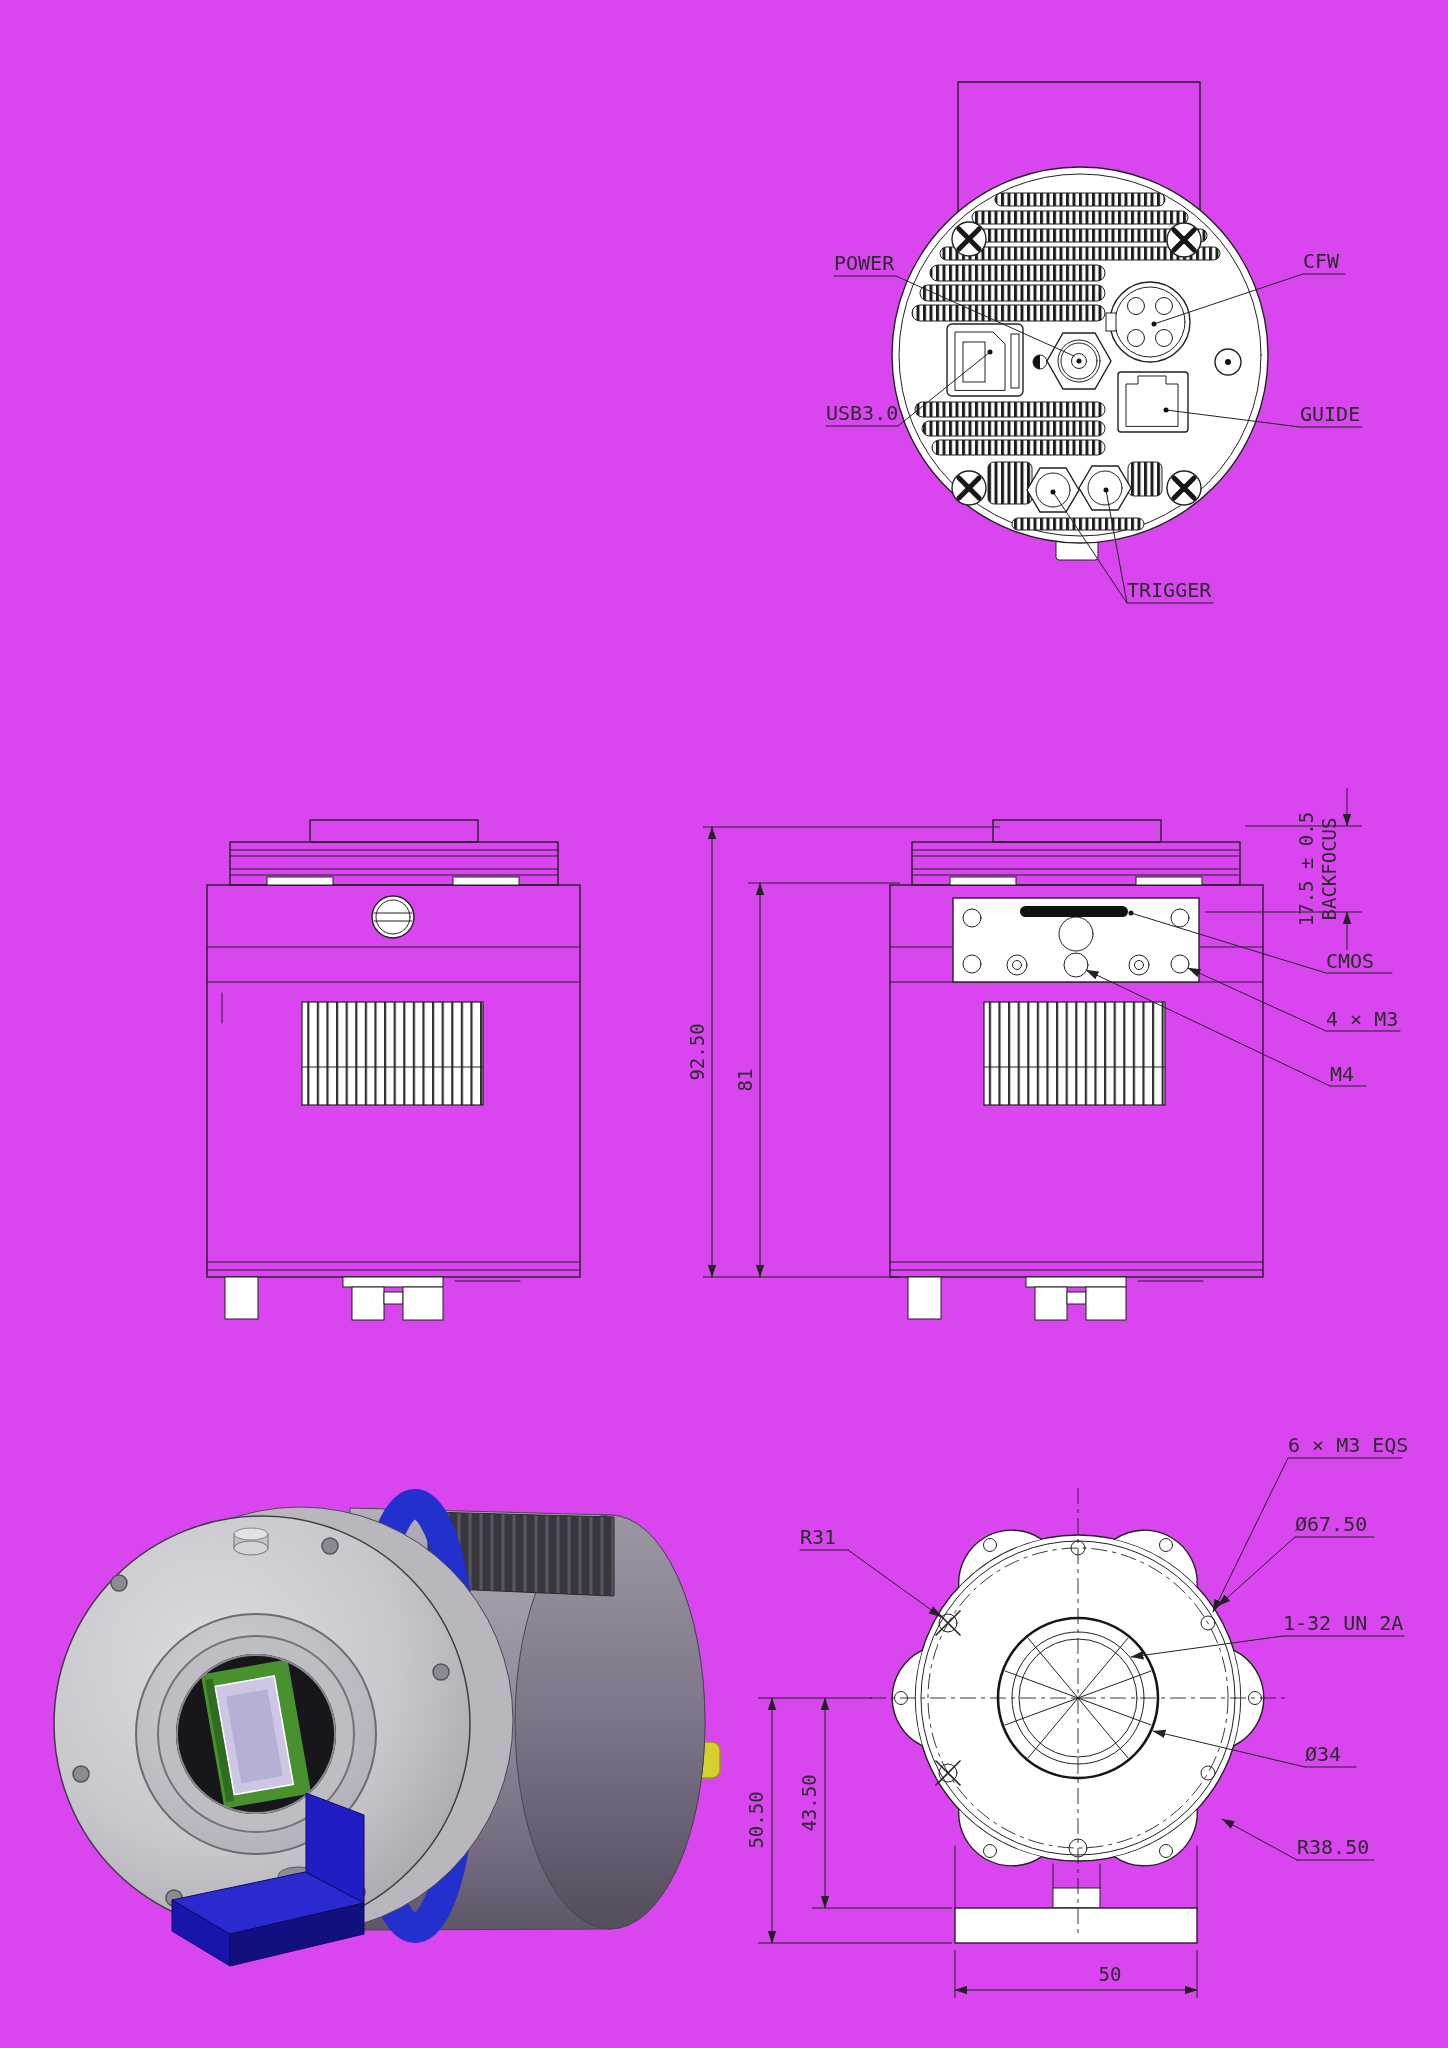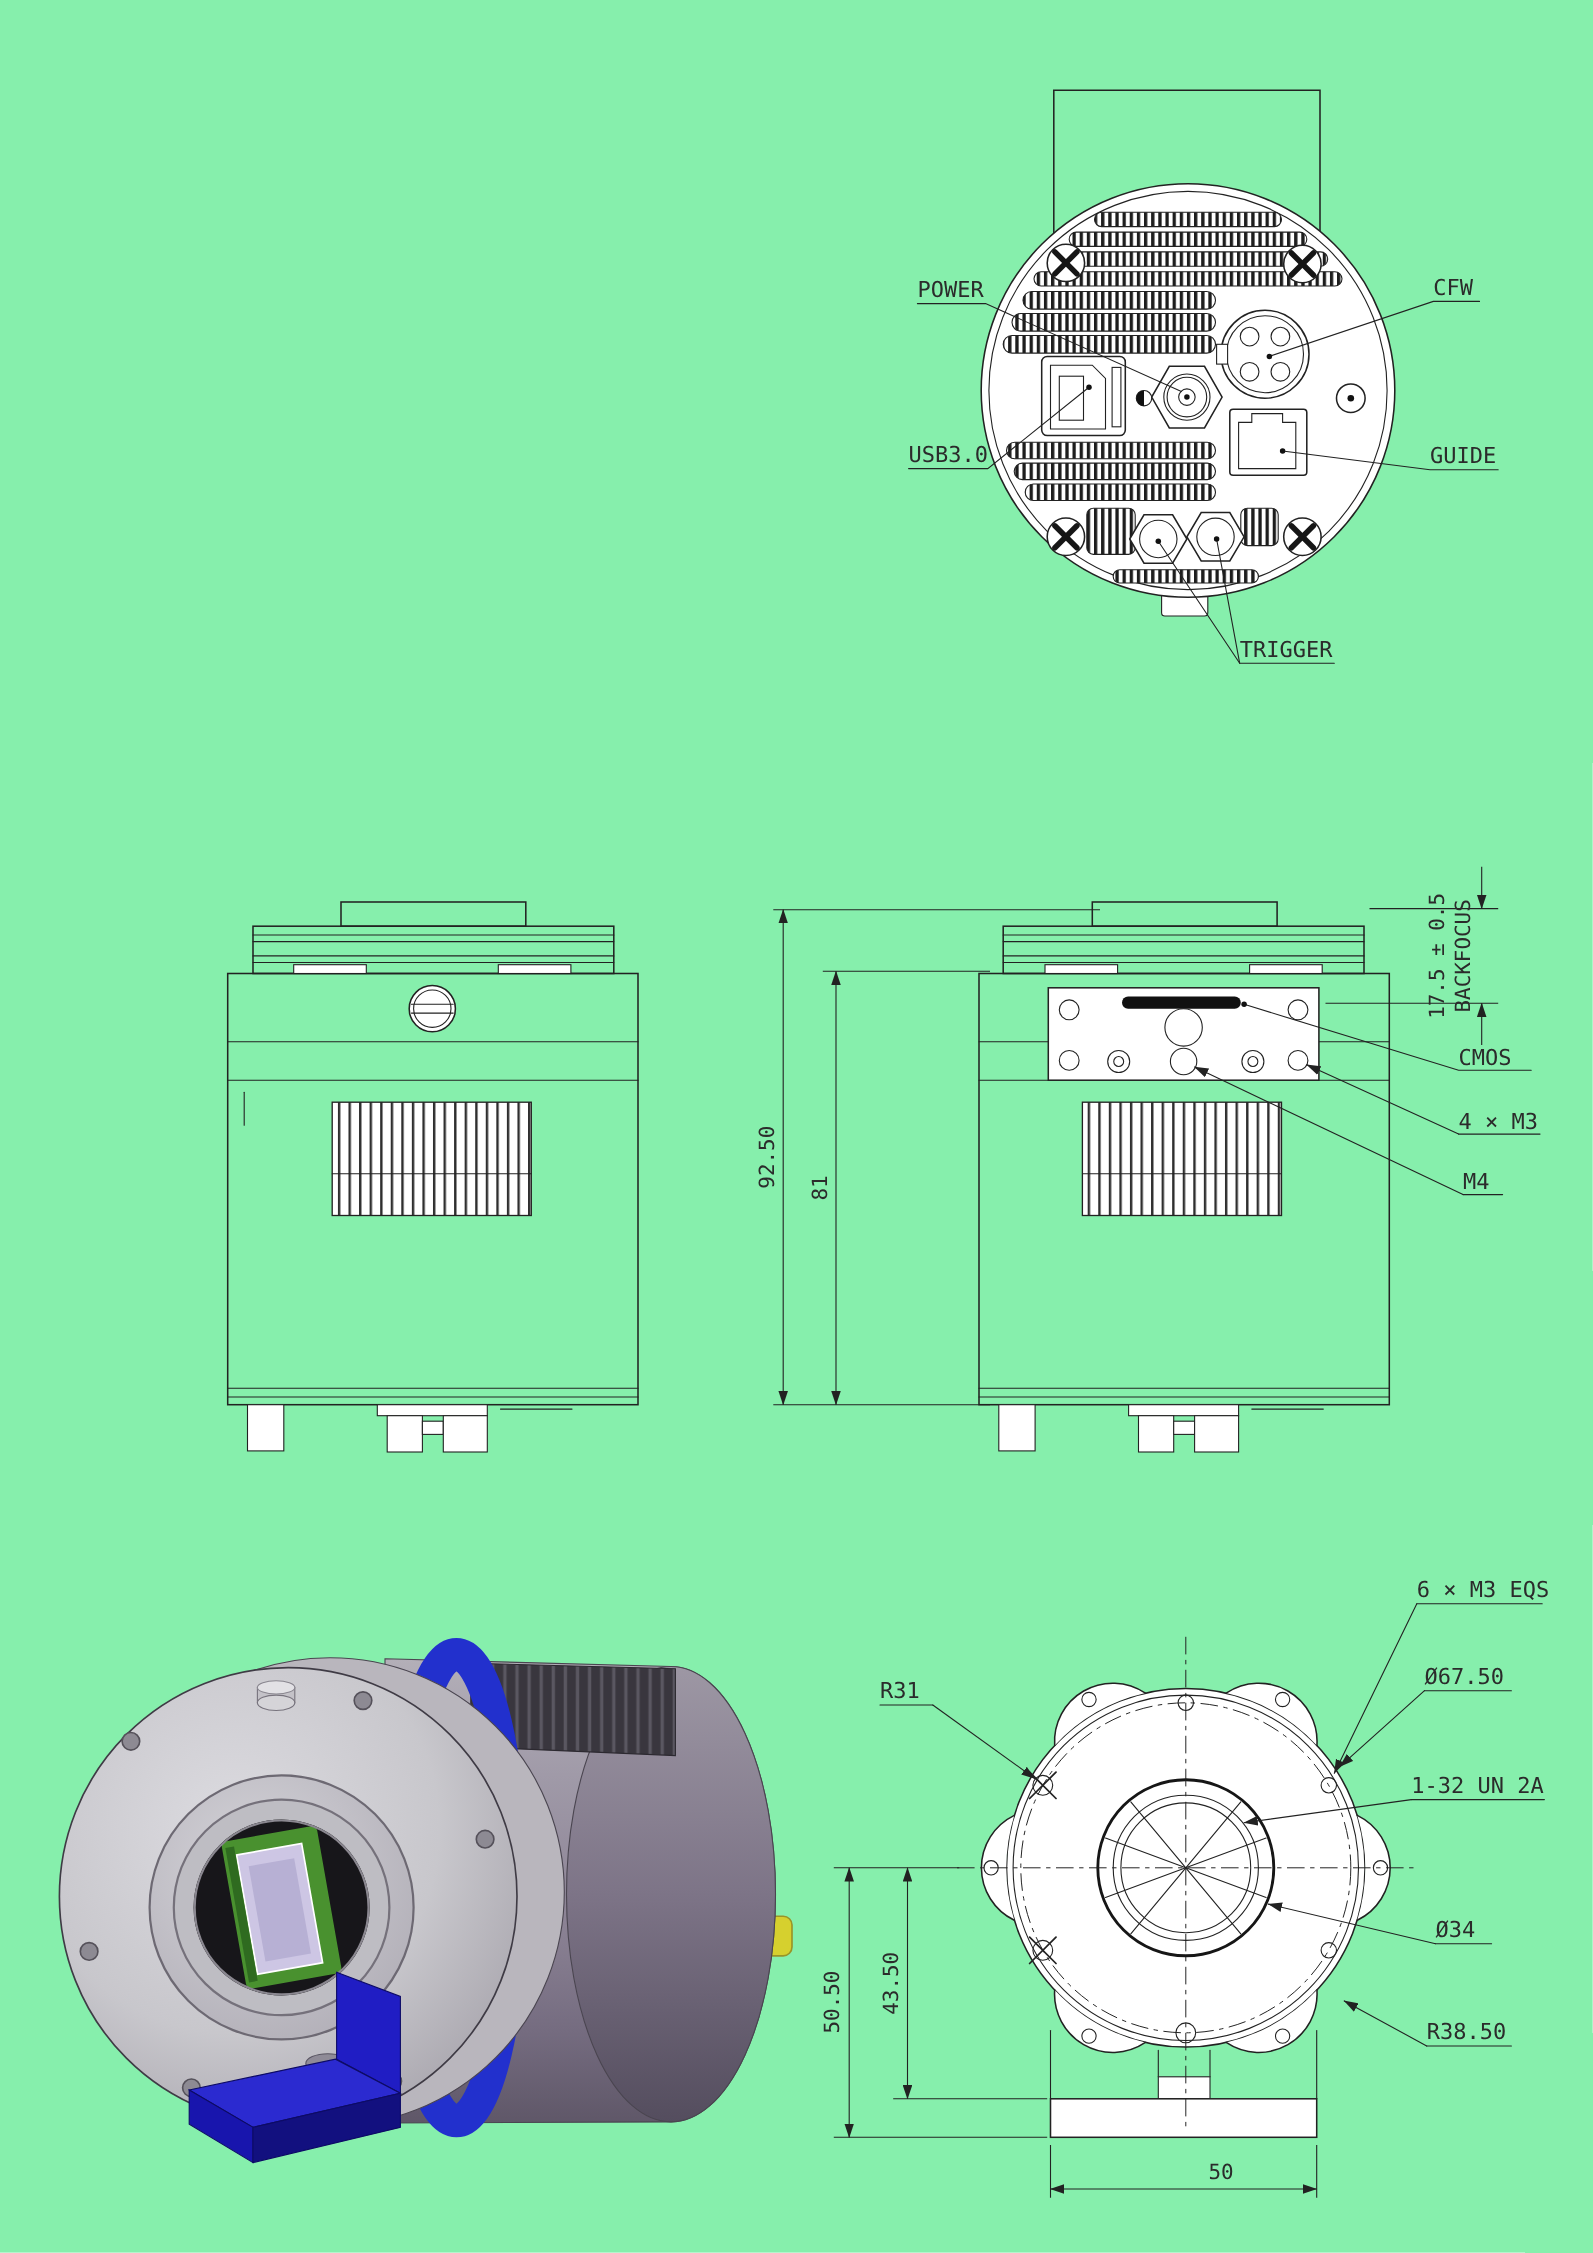--- a/index.html
+++ b/index.html
@@ -1,16 +1,16 @@
 <!DOCTYPE html>
 <html><head>
 <meta charset="utf-8">
 <style>
   html,body{margin:0;padding:0;background:#fff;}
-  .sheet{position:relative;width:1448px;height:2048px;background:#86efac;overflow:hidden;
+  .sheet{position:relative;width:1448px;height:2048px;background:#d946ef;overflow:hidden;
          font-family:"DejaVu Sans Mono",monospace;}
   svg{position:absolute;inset:0;}
   .ln{stroke:#222;fill:none;stroke-width:1.4;stroke-linecap:round;}
   .lt{stroke:#222;fill:none;stroke-width:1;stroke-linecap:round;}
   .wf{fill:#fff;stroke:#222;stroke-width:1.4;}
   .wt{fill:#fff;stroke:#222;stroke-width:1;}
   .dim{stroke:#222;fill:none;stroke-width:1;}
   .cl{stroke:#222;fill:none;stroke-width:0.9;stroke-dasharray:16 5 4 5;}
   .txt{font-family:"DejaVu Sans Mono",monospace;font-size:20px;fill:#2b2b2b;}
   .dtx{font-family:"DejaVu Sans Mono",monospace;font-size:19px;fill:#2b2b2b;}

